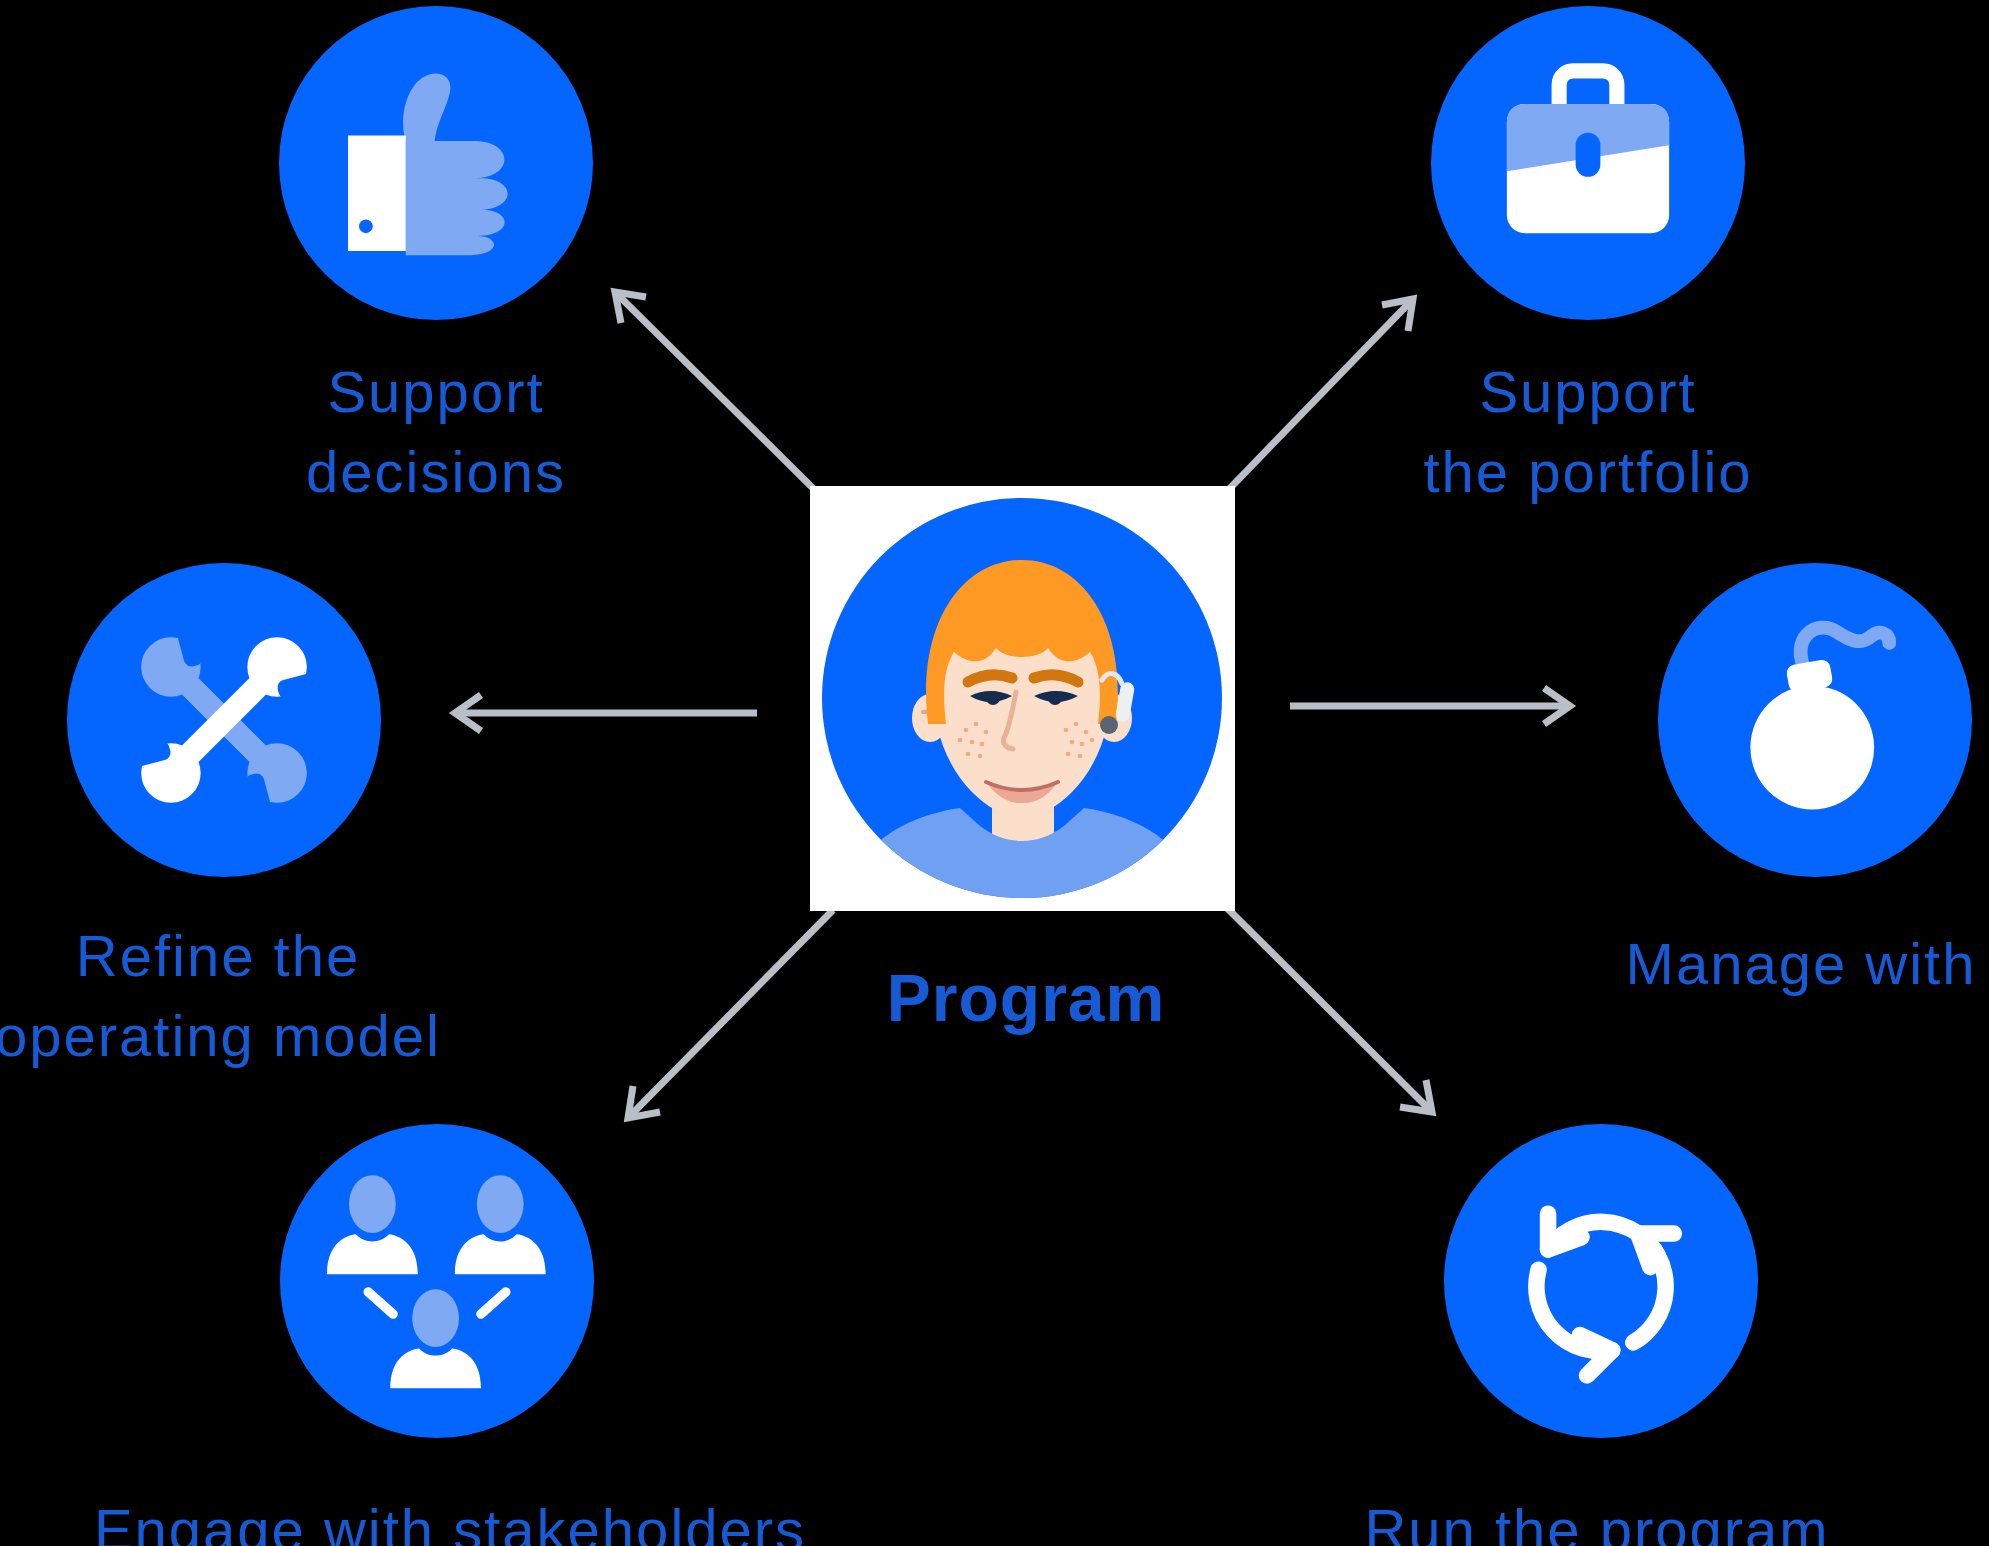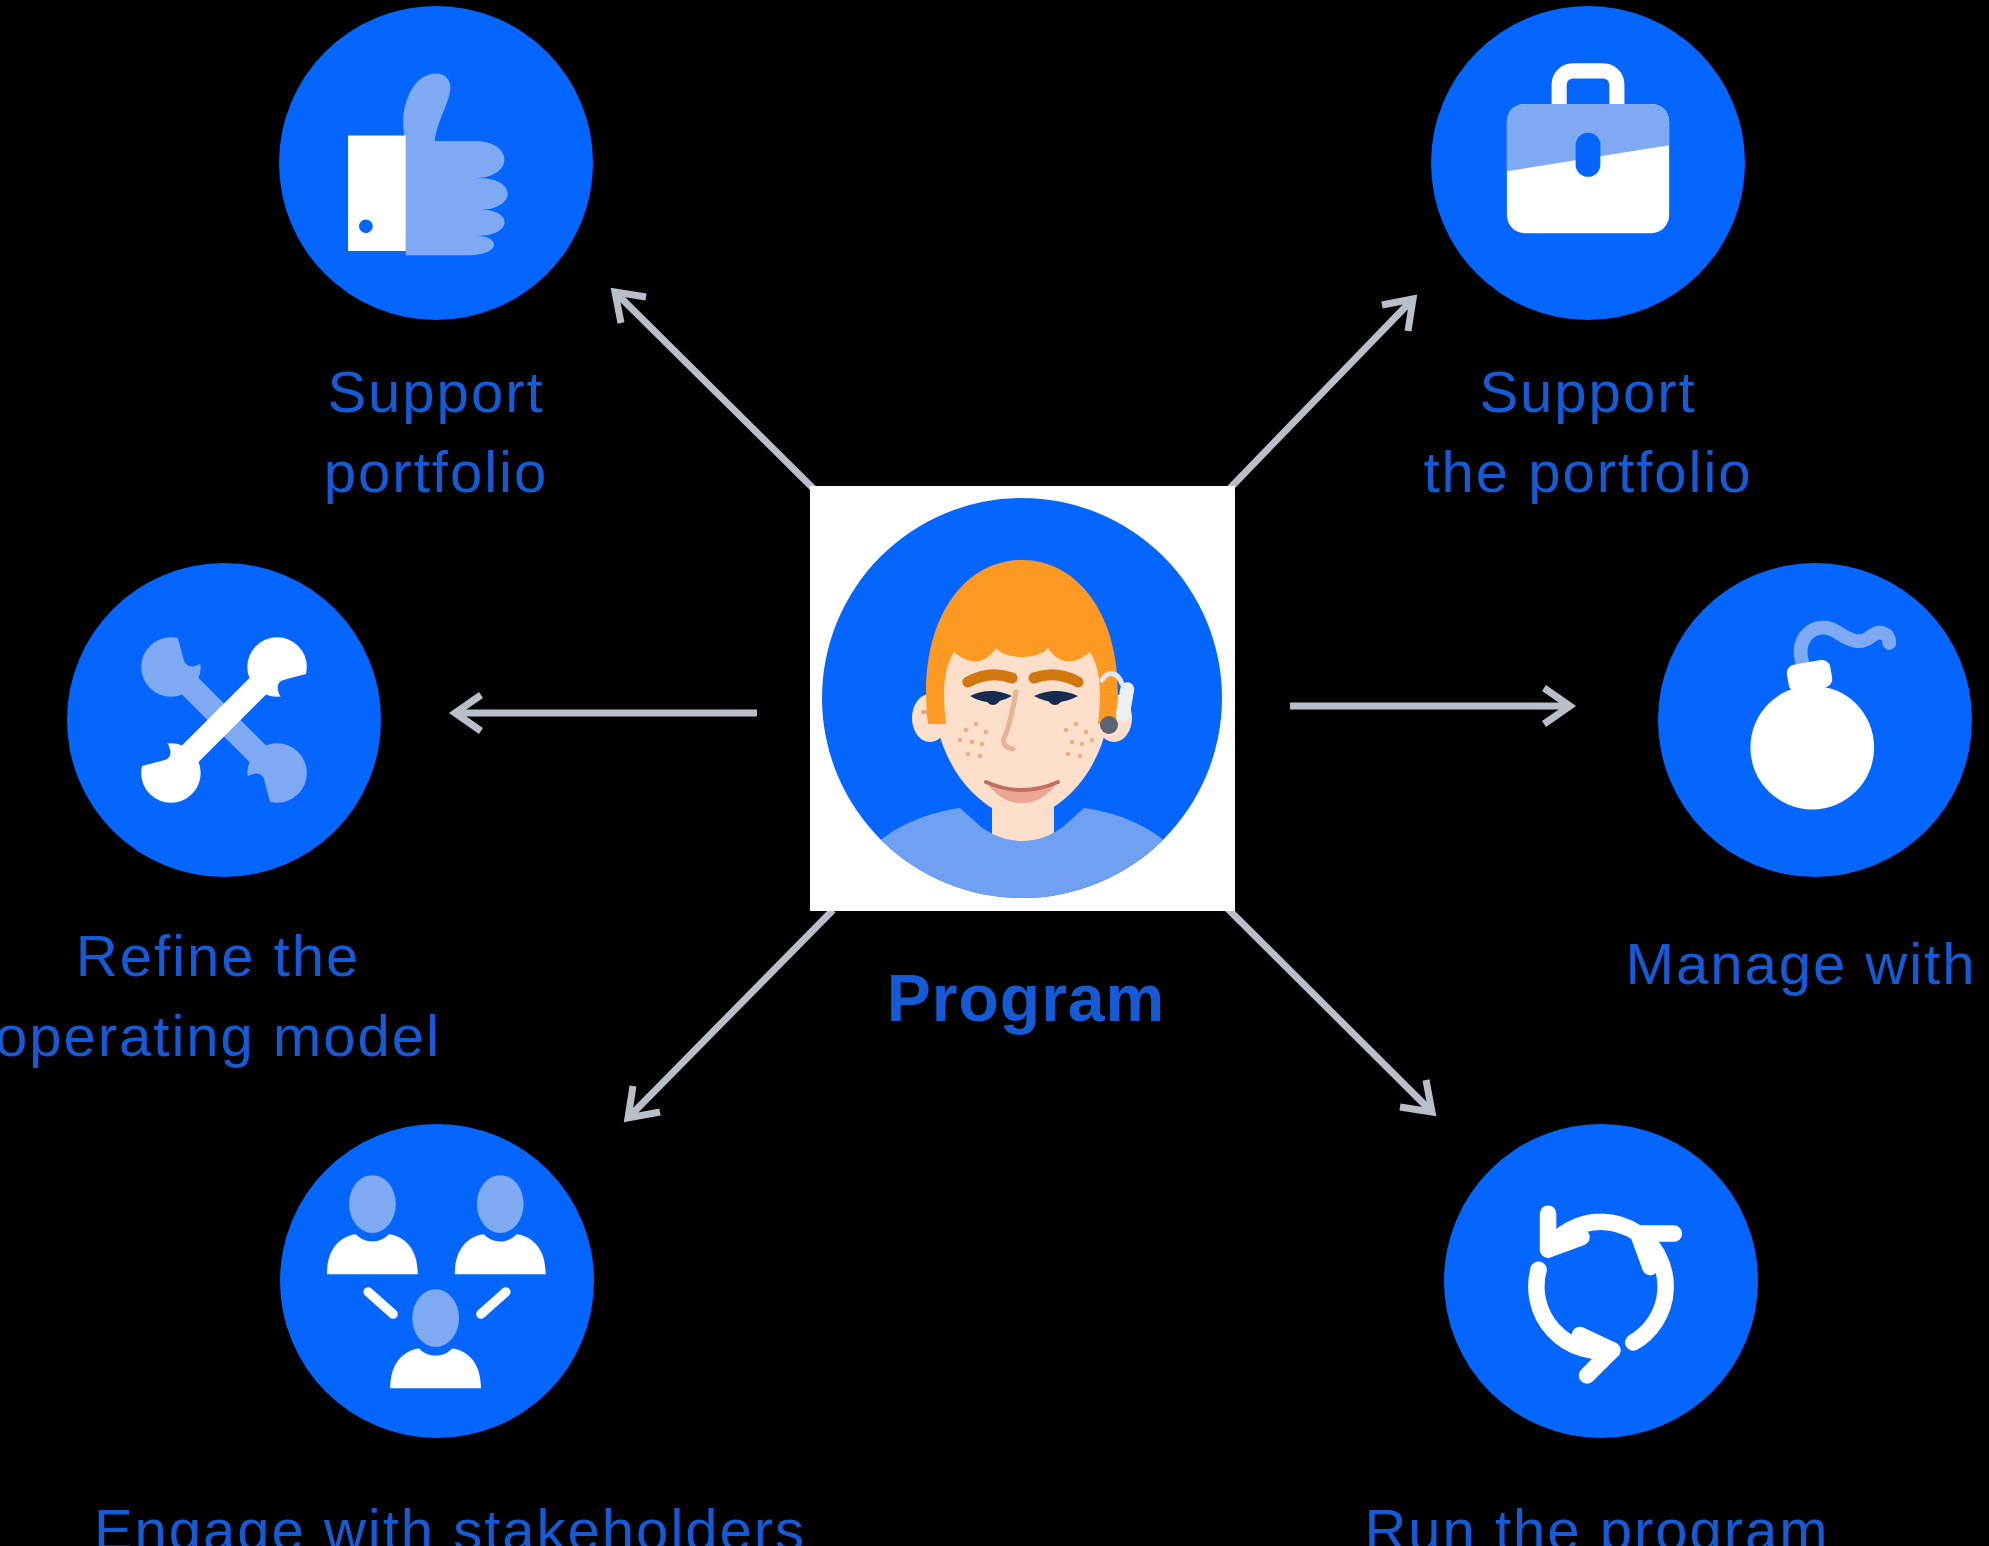--- a/index.html
+++ b/index.html
@@ -64,21 +64,21 @@
     <svg width="220" height="220" viewBox="0 0 160 160">
       <path class="ic-light" d="M 58 64 C 53 48 58 26 70 18 C 81 11 93 16 90 29 C 88 39 80 52 79 64
         L 108 64 C 137 64 137 91 108 91 L 112 91 C 139 91 139 114 111 114 L 113 114
         C 136 114 136 133 110 133 C 127 133 127 147 105 147 L 58 147 Z"></path>
       <rect class="ic-white" x="16" y="60" width="42" height="84"></rect>
       <circle class="ic-bg" cx="29" cy="126" r="5"></circle>
     </svg>
   </div>
   <div class="node-label" style="left:436px;top:352px">
     <span class="lbl-line">Support</span>
-    <span class="lbl-line">portfolio</span>
+    <span class="lbl-line">decisions</span>
   </div>
 
   <div class="node-circle" style="left:1431px;top:6px">
     <svg width="220" height="220" viewBox="0 0 160 160">
       <rect class="ic-stroke-white" x="59" y="13" width="42" height="34" rx="10" stroke-width="11"></rect>
       <rect class="ic-white" x="21" y="37" width="118" height="94" rx="13"></rect>
       <path class="ic-light" d="M 21 86 L 21 51 Q 21 37 35 37 L 125 37 Q 139 37 139 51 L 139 67 Z"></path>
       <rect class="ic-bg" x="71" y="58" width="18" height="32" rx="9"></rect>
     </svg>
   </div>

